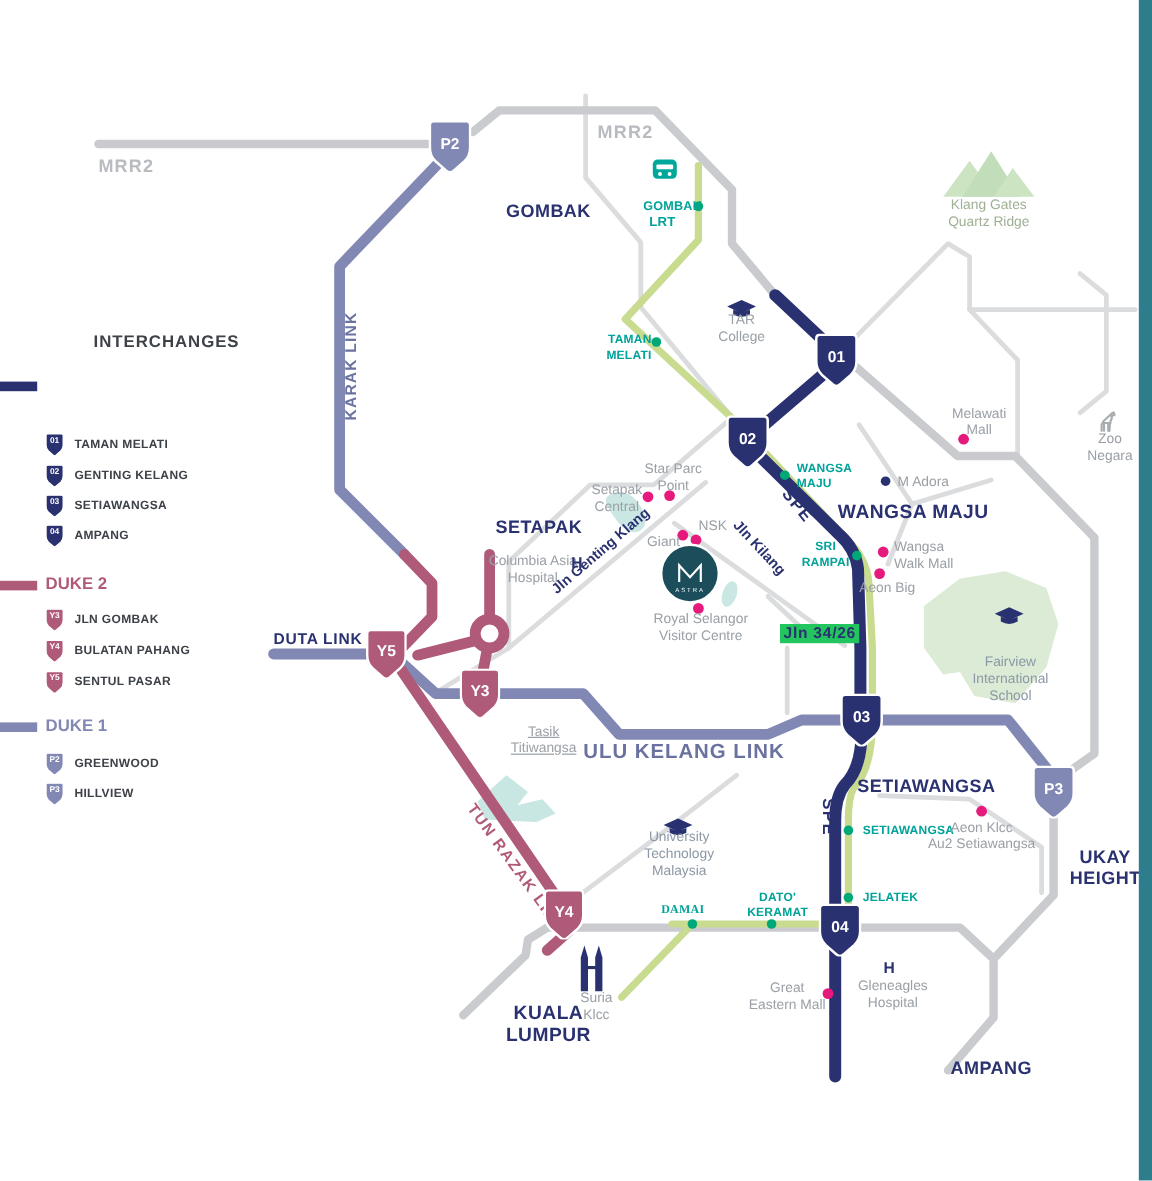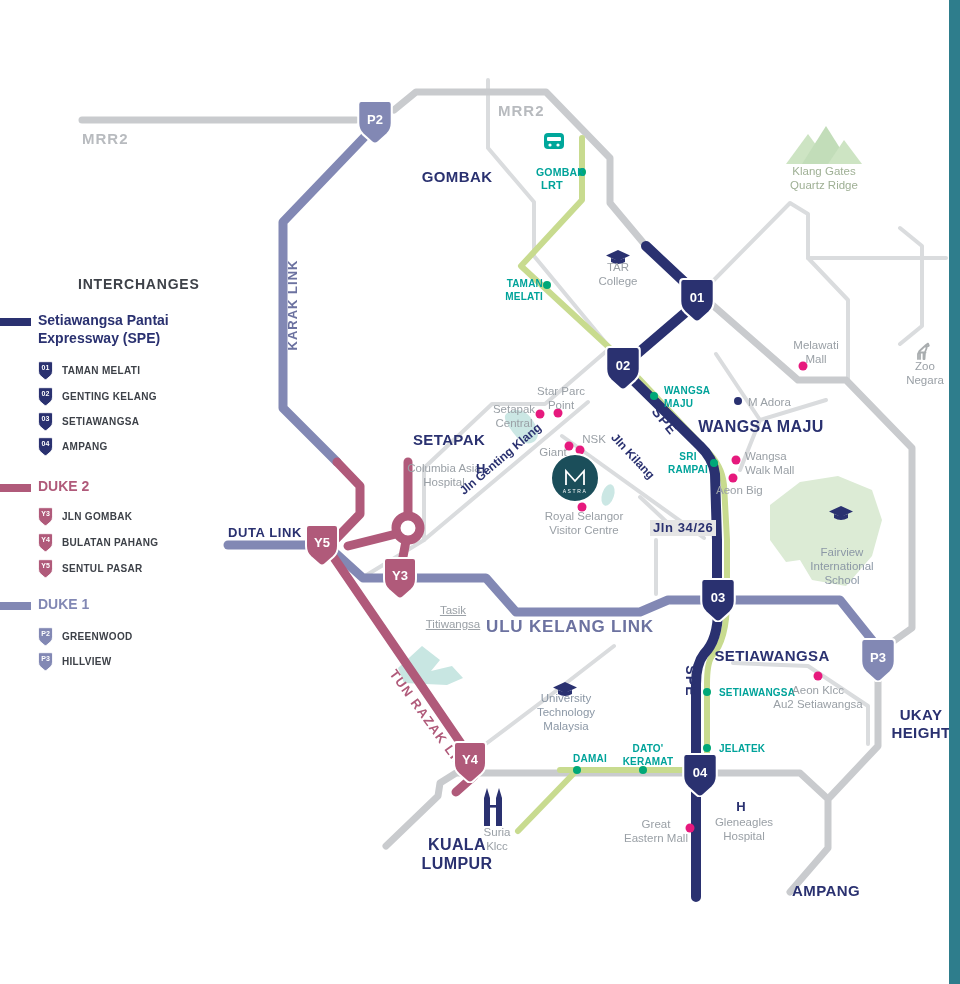--- a/index.html
+++ b/index.html
@@ -15,21 +15,21 @@
   .district{color:#2A3170;font-weight:bold;font-size:15px;letter-spacing:.4px;}
   .district.big{font-size:16px;}
   .poi{color:#9AA0A6;font-size:11.5px;line-height:1.22;}
   .poi.bluegrey{color:#8C98A6;}
   .poi.green{color:#9FB095;}
   .stn{color:#00A39A;font-weight:bold;font-size:10px;letter-spacing:.2px;line-height:1.25;}
   .greybold{color:#B8BBBF;font-weight:bold;font-size:15px;letter-spacing:1px;}
   .navybold{color:#2A3170;font-weight:bold;font-size:13px;letter-spacing:.6px;}
   .slatebold{color:#6C72A0;font-weight:bold;font-size:17px;letter-spacing:.8px;}
   .hmark{color:#2A3170;font-weight:bold;font-size:13px;}
-  .pill{background:#e5e5e5;padding:0 3px;}
+  .pill{background:#22c55e;padding:0 3px;}
   
   .lg-title{position:absolute;left:50px;top:276px;color:#3D4148;font-weight:bold;
             font-size:14px;letter-spacing:.8px;margin-left:28px;}
   .lg-bar{position:absolute;left:0;height:8px;width:31px;}
   .lg-head{position:absolute;left:38px;font-weight:bold;font-size:14px;line-height:1.25;}
   .lg-row{position:absolute;left:38px;display:flex;align-items:center;gap:9px;height:22px;}
   .lg-row .code{position:relative;width:15px;height:19px;flex:0 0 15px;}
   .lg-row .code svg{position:absolute;left:0;top:0;}
   .lg-row .code span{position:absolute;left:0;top:3px;width:100%;text-align:center;
                      color:#fff;font-weight:bold;font-size:7px;}
@@ -235,21 +235,21 @@
 College</div>
 
   <div class="lbl stn pre r" style="left:495px;top:278px;width:48px;">TAMAN
 MELATI</div>
   <div class="lbl stn pre" style="left:664px;top:385px;">WANGSA
 MAJU</div>
   <div class="lbl stn pre c" style="left:688px;top:463px;">SRI
 RAMPAI</div>
   <div class="lbl stn" style="left:719px;top:687px;">SETIAWANGSA</div>
   <div class="lbl stn" style="left:719px;top:743px;">JELATEK</div>
-  <div class="lbl stn c" style="left:590px;top:759px;">DAMAI</div>
+  <div class="lbl stn c" style="left:569px;top:759px;font-family:Liberation Serif, serif;">DAMAI</div>
   <div class="lbl stn pre c" style="left:648px;top:755px;">DATO'
 KERAMAT</div>
 
   <div class="lbl poi pre c" style="left:561px;top:398px;">Star Parc
 Point</div>
   <div class="lbl poi pre c" style="left:514px;top:416px;">Setapak
 Central</div>
   <div class="lbl district c" style="left:449px;top:440px;">SETAPAK</div>
   <div class="lbl poi pre c" style="left:444px;top:475px;">Columbia Asia
 Hospital</div>
@@ -290,22 +290,20 @@
   <div class="lbl poi pre c" style="left:656px;top:831px;">Great
 Eastern Mall</div>
   <div class="lbl hmark c" style="left:741px;top:807px;">H</div>
   <div class="lbl poi pre c" style="left:744px;top:829px;">Gleneagles
 Hospital</div>
   <div class="lbl district c" style="left:826px;top:891px;">AMPANG</div>
 
   <div class="lg-title">INTERCHANGES</div>
 
   <div class="lg-bar" style="top:318px;background:#2A3170;"></div>
-  <div class="lg-head pre" style="top:312px;color:#2A3170;">Setiawangsa Pantai
-Expressway (SPE)</div>
   <div class="lg-row" style="top:359px;">
     <span class="code">
         <svg width="15" height="19" viewBox="0 0 34 42">
           <use href="#shield" color="#2A3170"></use>
         </svg>
         <span>01</span>
       </span>
     <span class="itml">TAMAN MELATI</span>
   </div>
   <div class="lg-row" style="top:385px;">

